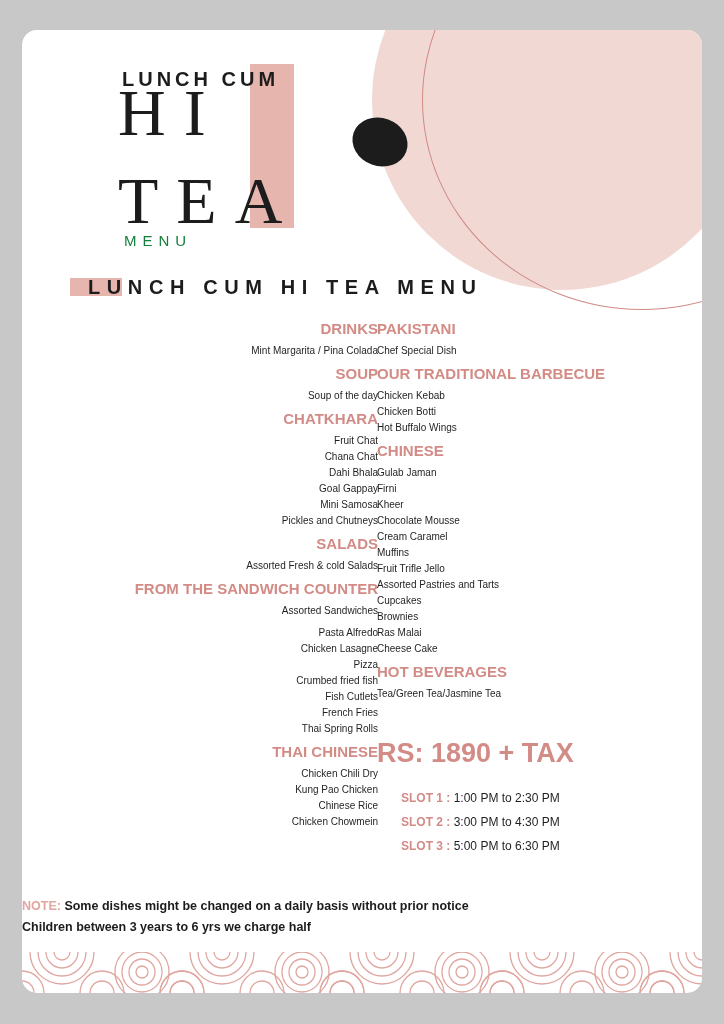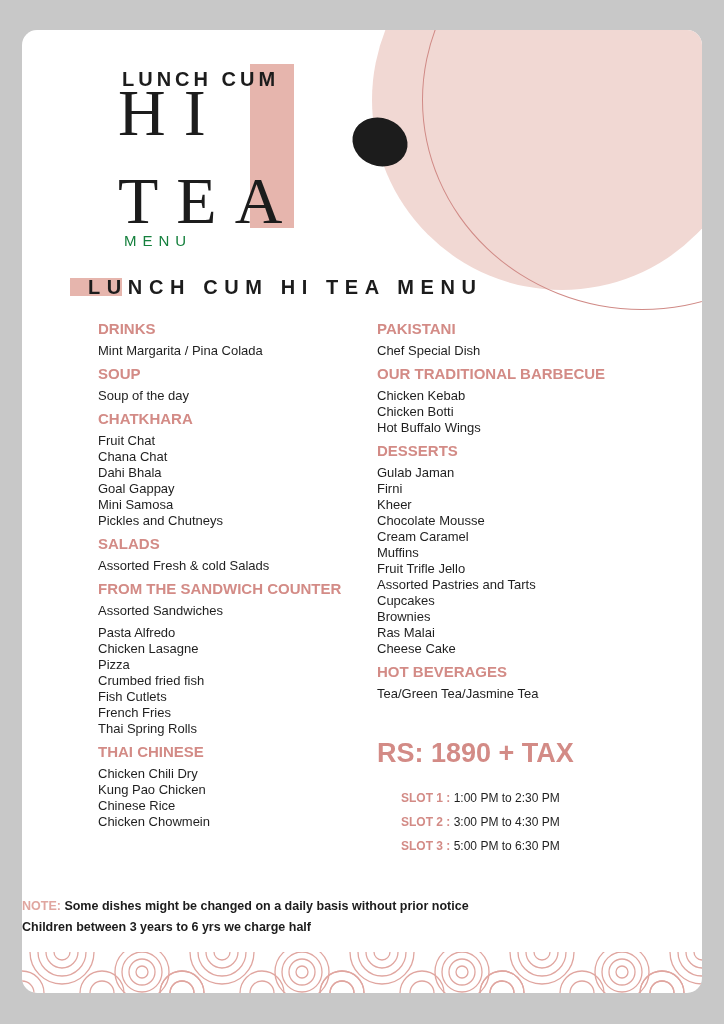--- a/index.html
+++ b/index.html
@@ -74,29 +74,29 @@
     width: 52px; height: 18px;
     background: #e6b5ad;
   }
   .title {
     position: absolute;
     left: 66px; top: 246px;
     font-size: 20px; font-weight: bold;
     letter-spacing: 6.6px; color: #1c1c1c;
   }
   .col { position: absolute; top: 290px; width: 290px; }
-  .col-left { left: 76px; }
+  .col-left { left: 66px; text-align: right; }
   .col-right { left: 355px; }
   .sec-h {
     color: #d38b86; font-weight: bold; font-size: 15px;
     margin: 0 0 5px 0; line-height: 18px;
   }
   .sec { margin-bottom: 6px; }
   .item {
-    font-size: 13px; color: #1f1f1f; line-height: 16px;
+    font-size: 10px; color: #1f1f1f; line-height: 16px;
   }
   .price {
     position: absolute; left: 355px; top: 708px;
     font-size: 27px; font-weight: bold; color: #d38b86;
   }
   .slots { position: absolute; left: 355px; top: 756px; }
   .slot { font-size: 12px; line-height: 24px; color: #1f1f1f; margin-left: 24px; }
   .slot-label { color: #d38b86; font-weight: bold; }
   .note {
     position: absolute; left: 0; width: 680px; top: 866px;
@@ -174,21 +174,21 @@
         <div class="sec-h">PAKISTANI</div>
         <div class="item">Chef Special Dish</div>
       </div>
       <div class="sec">
         <div class="sec-h">OUR TRADITIONAL BARBECUE</div>
         <div class="item">Chicken Kebab</div>
         <div class="item">Chicken Botti</div>
         <div class="item">Hot Buffalo Wings</div>
       </div>
       <div class="sec">
-        <div class="sec-h">DESSERTS</div>
+        <div class="sec-h">CHINESE</div>
         <div class="item">Gulab Jaman</div>
         <div class="item">Firni</div>
         <div class="item">Kheer</div>
         <div class="item">Chocolate Mousse</div>
         <div class="item">Cream Caramel</div>
         <div class="item">Muffins</div>
         <div class="item">Fruit Trifle Jello</div>
         <div class="item">Assorted Pastries and Tarts</div>
         <div class="item">Cupcakes</div>
         <div class="item">Brownies</div>

